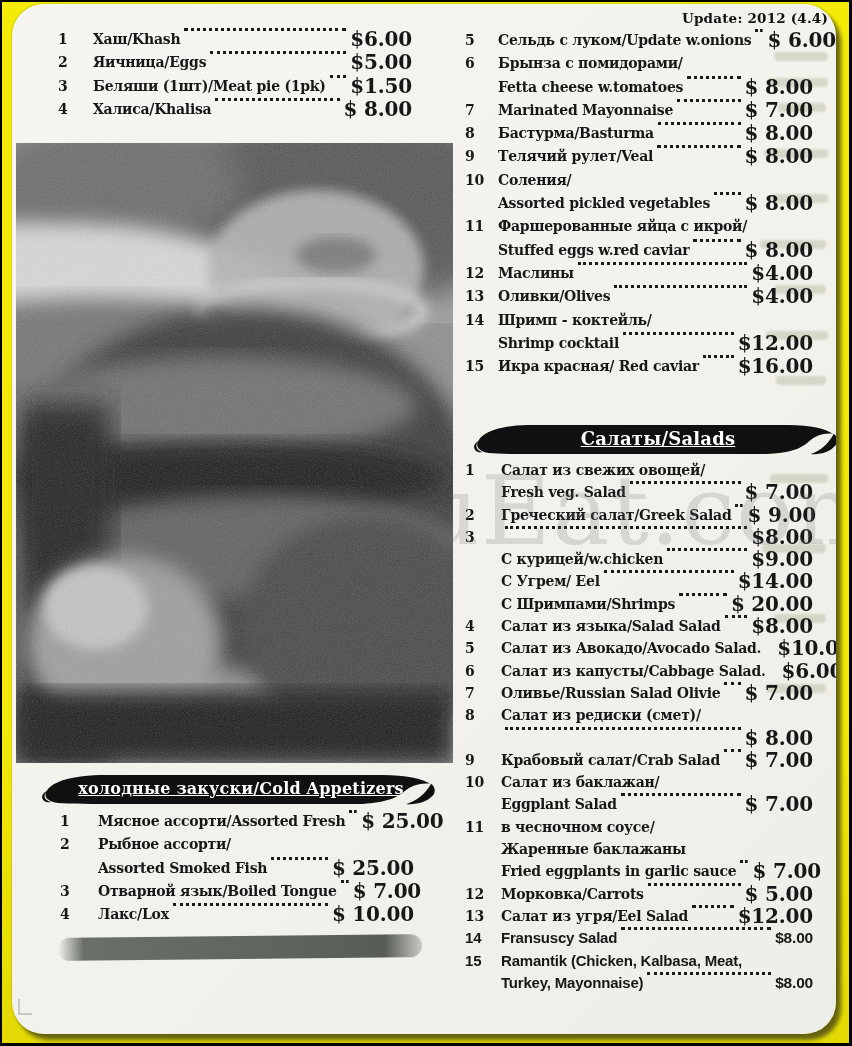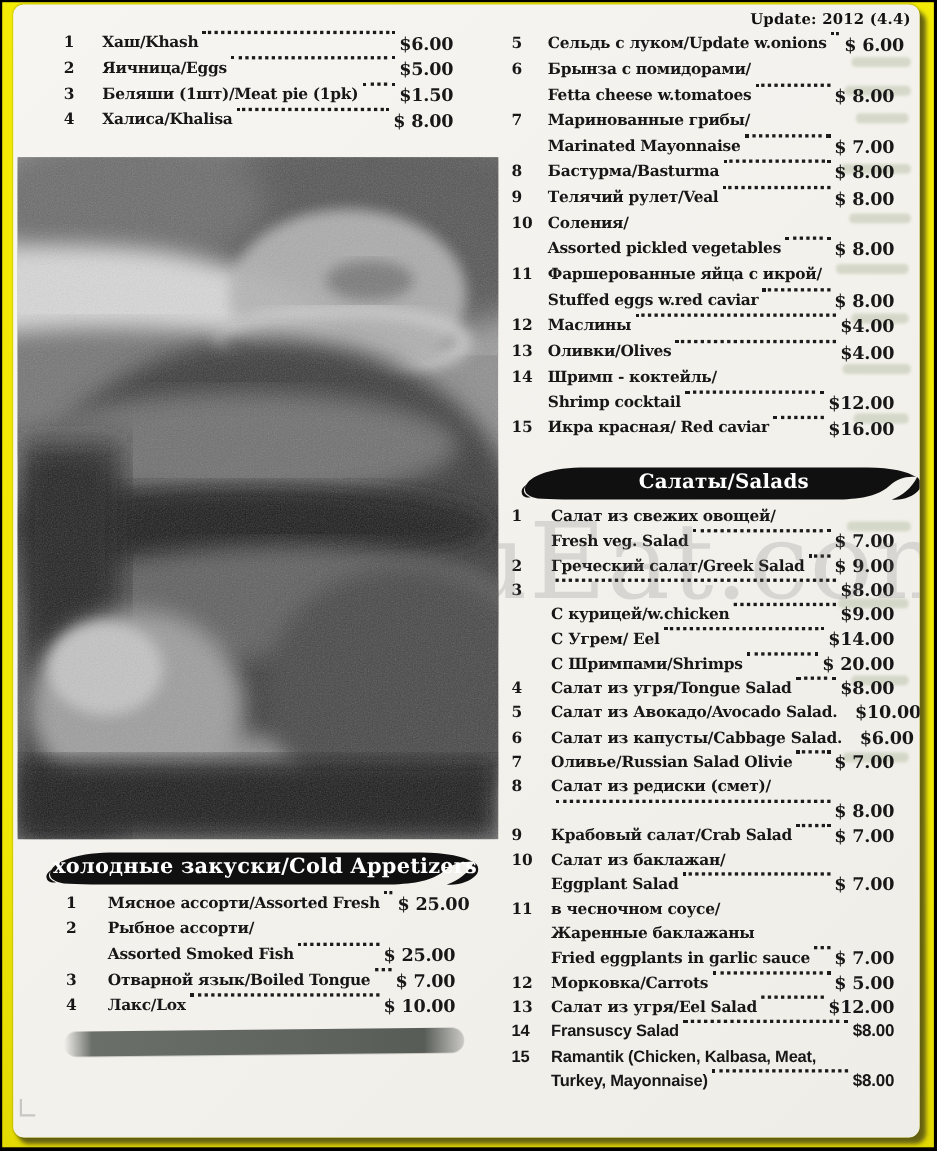--- a/index.html
+++ b/index.html
@@ -1,46 +1,46 @@
 <!DOCTYPE html>
 <html><head>
 <meta charset="utf-8">
 <style>
   html,body{margin:0;padding:0;width:852px;height:1046px;overflow:hidden;background:#000;}
   *{box-sizing:border-box;}
   .frame{position:absolute;left:2px;top:2px;right:3px;bottom:3px;
          background:linear-gradient(180deg,#f4ec06 0%,#f0e805 70%,#e3da04 100%);}
   .page{position:absolute;left:12px;top:4px;width:824px;height:1030px;
         background:linear-gradient(135deg,#f6f5f1 0%,#f3f1ec 55%,#efede8 100%);
-        border-radius:10px;overflow:hidden;
+        border-radius:32px;overflow:hidden;
         box-shadow:5px 6px 4px rgba(80,78,20,.85), 0 0 2px rgba(0,0,0,.35);}
   .update{position:absolute;top:5px;right:8px;
           font:700 13.5px/18px "DejaVu Serif",serif;color:#111;letter-spacing:.2px;z-index:7;}
   .mlist{position:absolute;z-index:4;}
   .mrow{display:flex;align-items:flex-start;color:#171717;
         font:700 14px/23.3px "DejaVu Serif",serif;letter-spacing:-.25px;}
   .mrow .num{flex:0 0 33px;}
   .numw35 .num{flex-basis:35px;}
   .numw36 .num{flex-basis:36px;}
   .numw38 .num{flex-basis:38px;}
   .mrow .body{flex:1;min-width:0;}
   .tline{white-space:nowrap;}
   .pline{display:flex;align-items:flex-start;}
   .pline .nm{white-space:nowrap;}
   .pline .lead{flex:1;min-width:8px;border-bottom:3px dotted #1b1b1b;margin:0 4px 6px;}
   .pline .lead.nodots{border-bottom:none;}
-  .pline .pr{white-space:nowrap;font-size:16px;letter-spacing:-.2px;}
+  .pline .pr{white-space:nowrap;font-size:20px;letter-spacing:-.2px;}
   #saladsList .mrow{line-height:22.3px;}
   .mrow.sans{font:700 15px/19px "Liberation Sans",sans-serif;letter-spacing:-.2px;}
   .mrow.sans .pr{font-size:15.5px;}
   .mrow.sans .lead{border-bottom-width:3px;margin-bottom:4px;}
   .banner{position:absolute;height:33px;z-index:4;}
   .banner svg{position:absolute;left:0;top:0;width:100%;height:100%;}
   .banner .bt{position:relative;display:block;text-align:center;color:#fff;
-              font:700 18px/31px "DejaVu Serif",serif;letter-spacing:.2px;}
+              font:700 18px/31px "DejaVu Serif",serif;letter-spacing:.2px;text-decoration:underline;}
   #photo{position:absolute;left:4px;top:139px;width:437px;height:620px;z-index:6;}
   .watermark{position:absolute;left:406px;top:452px;z-index:5;pointer-events:none;
              font:400 96px/110px "DejaVu Serif",serif;color:#6f6f6f;opacity:.20;letter-spacing:1px;}
   .smudge{position:absolute;left:46px;top:932px;width:364px;height:23px;z-index:4;
           border-radius:12px;transform:rotate(-.6deg);filter:blur(.6px);opacity:.9;
           background:linear-gradient(90deg,rgba(90,95,90,0) 0%,#5c615c 7%,#535853 50%,#484d48 90%,rgba(70,75,70,.25) 100%);}
   .ghost{position:absolute;border-radius:4px;background:rgba(126,146,100,.26);
          filter:blur(1.3px);z-index:1;}
   .artifact-bracket{position:absolute;left:6px;top:995px;width:14px;height:16px;
          border-left:2px solid rgba(120,120,120,.35);border-bottom:2px solid rgba(120,120,120,.35);z-index:1;}
@@ -132,21 +132,20 @@
           <div class="pline">
             <span class="nm">Fetta cheese w.tomatoes</span>
             <span class="lead"></span>
             <span class="pr">$ 8.00</span>
           </div>
         </span>
       </div>
       <div class="mrow">
         <span class="num">7</span>
         <span class="body">
-          <div class="tline">Маринованные грибы/</div>
           <div class="pline">
             <span class="nm">Marinated Mayonnaise</span>
             <span class="lead"></span>
             <span class="pr">$ 7.00</span>
           </div>
         </span>
       </div>
       <div class="mrow">
         <span class="num">8</span>
         <span class="body">
@@ -341,21 +340,21 @@
             <span class="nm">С Шримпами/Shrimps</span>
             <span class="lead"></span>
             <span class="pr">$ 20.00</span>
           </div>
         </span>
       </div>
       <div class="mrow">
         <span class="num">4</span>
         <span class="body">
           <div class="pline">
-            <span class="nm">Салат из угря/Tongue Salad</span>
+            <span class="nm">Салат из языка/Salad Salad</span>
             <span class="lead"></span>
             <span class="pr">$8.00</span>
           </div>
         </span>
       </div>
       <div class="mrow">
         <span class="num">5</span>
         <span class="body">
           <div class="pline">
             <span class="nm">Салат из Авокадо/Avocado Salad.</span>
@@ -469,21 +468,21 @@
         </span>
       </div>
     </div>
 
   <div class="banner" id="coldBanner" style="left:30px;top:769px;width:398px;">
     <svg viewBox="0 0 400 34" preserveAspectRatio="none">
       <path d="M16,31 C5,29 1,24 5,18 C9,11 24,3 58,2 L342,2 C366,2 382,6 390,11 C380,10 371,13 364,19 C355,27 342,31 318,32 L80,32 C50,32 28,32 16,31 Z" fill="#101010"></path>
       <path d="M391,11 C395,14 396,19 393,23 C387,30 376,33 366,32 C376,29 386,21 391,11 Z" fill="#101010"></path>
       <path d="M6,18 C1,22 1,27 9,30 C3,31 0,28 0,24 C1,21 3,19 6,18 Z" fill="#101010"></path>
     </svg>
-    <span class="bt" style="font-size:19px">холодные закуски/Cold Appetizers</span>
+    <span class="bt" style="font-size:16px">холодные закуски/Cold Appetizers</span>
   </div>
 
   <div class="mlist numw38" id="coldList" style="left:48px;top:806px;width:354px;">
       <div class="mrow">
         <span class="num">1</span>
         <span class="body">
           <div class="pline">
             <span class="nm">Мясное ассорти/Assorted Fresh</span>
             <span class="lead"></span>
             <span class="pr">$ 25.00</span>

